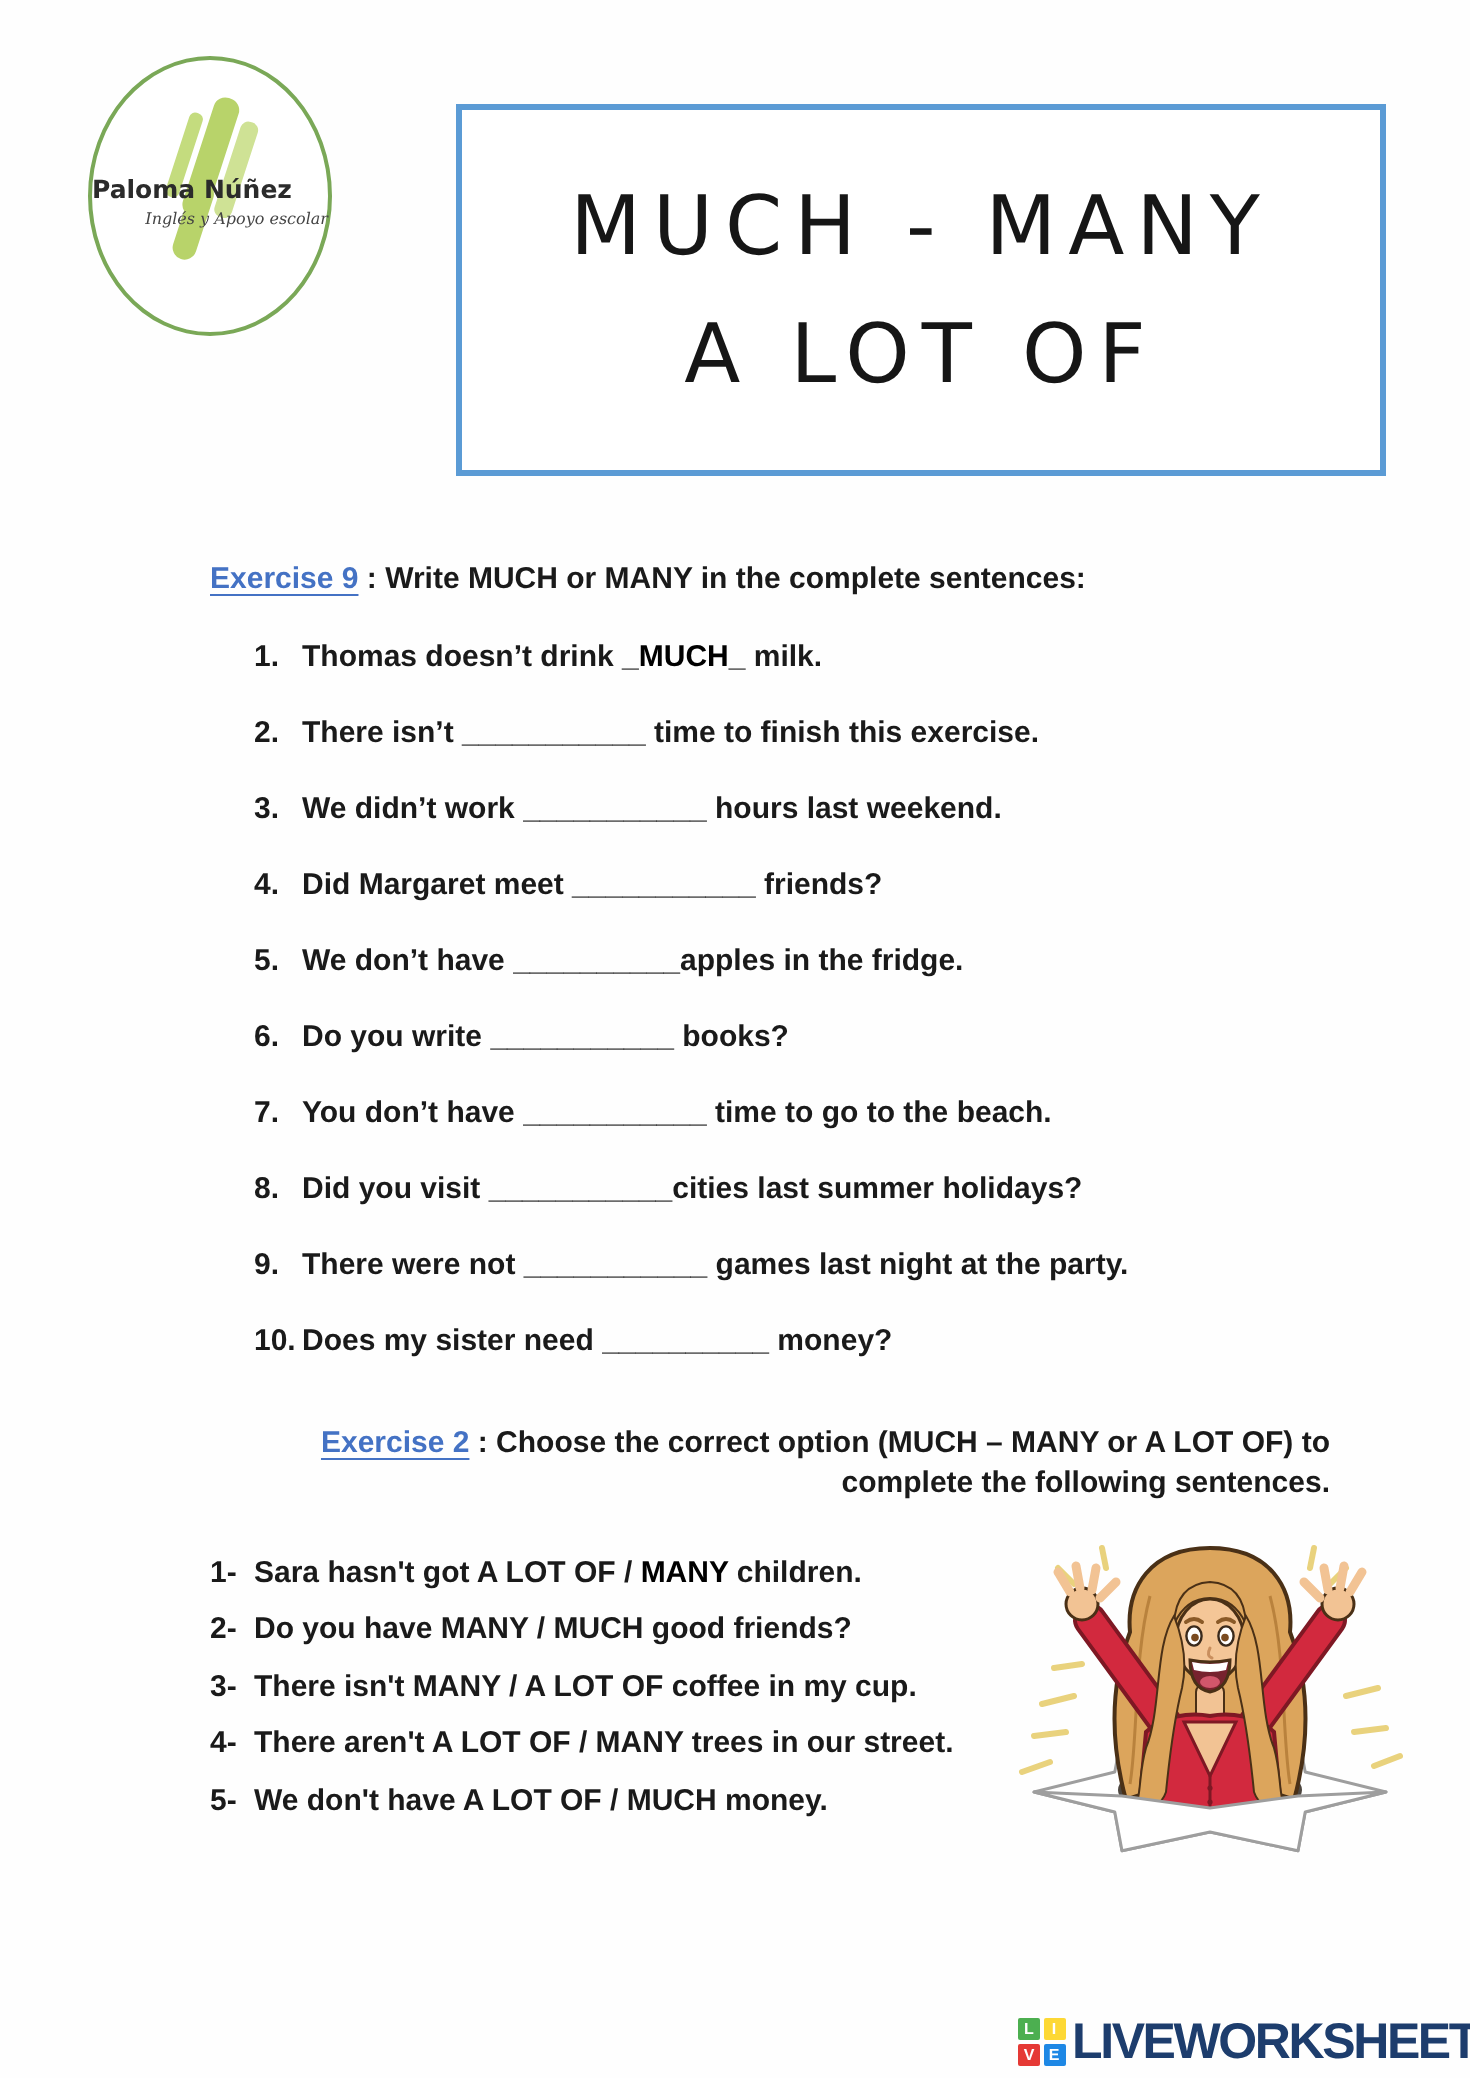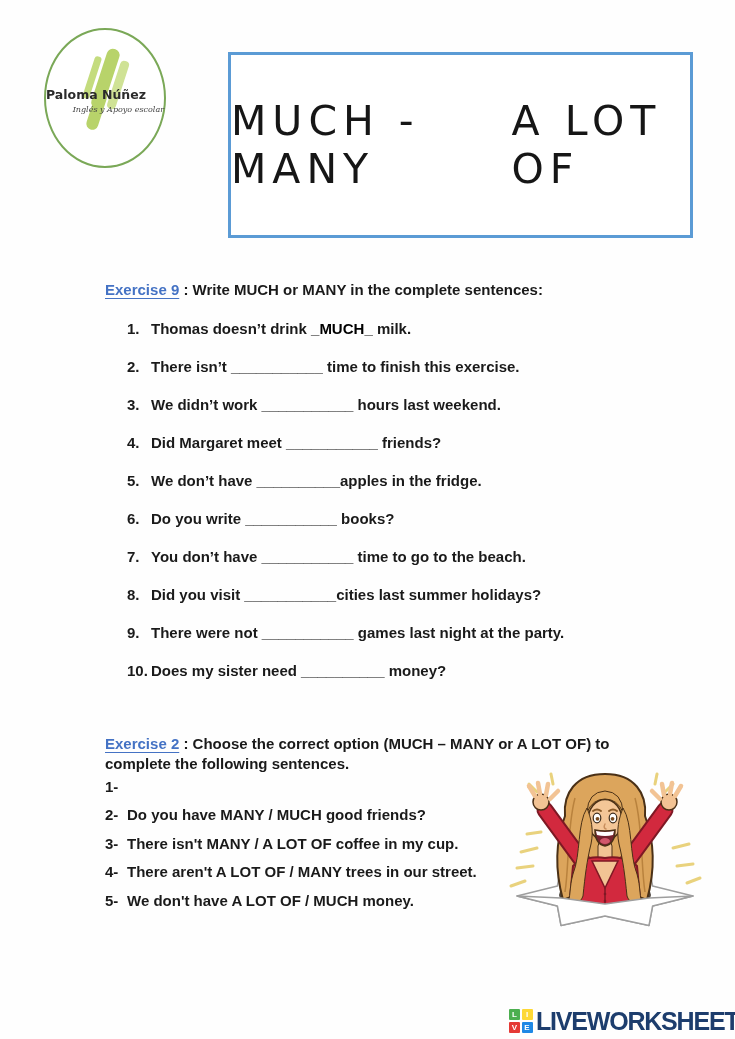--- a/index.html
+++ b/index.html
@@ -21,30 +21,30 @@
   }
   .logo-sub {
     position:absolute; top:75px; left:0; width:100%; text-align:right;
     font-family:"DejaVu Serif", serif; font-style:italic; font-size:8px; color:#444;
   }
 
   
   .title-box {
     position:absolute; left:228px; top:52px; width:459px; height:180px;
     border:3px solid #5b9bd5; background:#fff;
-    display:flex; flex-direction:row; align-items:center; justify-content:center; gap:16px;
+    display:flex; flex-direction:column; align-items:center; justify-content:center; gap:16px;
   }
   .title-line {
     font-family:"DejaVu Sans", sans-serif; font-size:41px; letter-spacing:6px; color:#161616;
   }
 
   
   .ex-header { position:absolute; left:105px; font-size:15px; font-weight:600; }
   #ex1-header { top:281px; }
-  #ex2-header { top:734px; width:560px; line-height:20px; }
+  #ex2-header { top:712px; width:560px; line-height:20px;text-align:right; }
   .ex-label { color:#4472c4; text-decoration:underline; text-underline-offset:3px; }
 
   
   .ex-list { position:absolute; }
   #ex1-list { left:127px; top:309px; }
   #ex1-list .item { height:38px; display:flex; align-items:center; font-size:15px; font-weight:600; white-space:pre; }
   #ex1-list .num { display:inline-block; width:24px; flex:0 0 24px; }
   #ex2-list { left:105px; top:772px; }
   #ex2-list .item { height:28.5px; display:flex; align-items:center; font-size:15px; font-weight:600; white-space:pre; }
   #ex2-list .num { display:inline-block; width:22px; flex:0 0 22px; }
@@ -100,21 +100,21 @@
       <div class="item"><span class="num">5.</span><span>We don’t have <span>__________</span>apples in the fridge.</span></div>
       <div class="item"><span class="num">6.</span><span>Do you write <span>___________</span> books?</span></div>
       <div class="item"><span class="num">7.</span><span>You don’t have <span>___________</span> time to go to the beach.</span></div>
       <div class="item"><span class="num">8.</span><span>Did you visit <span>___________</span>cities last summer holidays?</span></div>
       <div class="item"><span class="num">9.</span><span>There were not <span>___________</span> games last night at the party.</span></div>
       <div class="item"><span class="num">10.</span><span>Does my sister need <span>__________</span> money?</span></div>
     </div>
 
   <div class="ex-header" id="ex2-header"><span class="ex-label">Exercise 2</span><span> : Choose the correct option (MUCH – MANY or A LOT OF) to complete the following sentences.</span></div>
   <div class="ex-list" id="ex2-list">
-      <div class="item"><span class="num">1-</span></div>
+      <div class="item"><span class="num">1-</span><span>Sara hasn't got A LOT OF / <span class="answer">MANY</span> children.</span></div>
       <div class="item"><span class="num">2-</span><span>Do you have MANY / MUCH good friends?</span></div>
       <div class="item"><span class="num">3-</span><span>There isn't MANY / A LOT OF coffee in my cup.</span></div>
       <div class="item"><span class="num">4-</span><span>There aren't A LOT OF / MANY trees in our street.</span></div>
       <div class="item"><span class="num">5-</span><span>We don't have A LOT OF / MUCH money.</span></div>
     </div>
 
   <div class="cartoon">
     <svg width="200" height="165" viewBox="0 0 200 165">
 
       <g stroke="#e9d27d" stroke-width="3" stroke-linecap="round">

